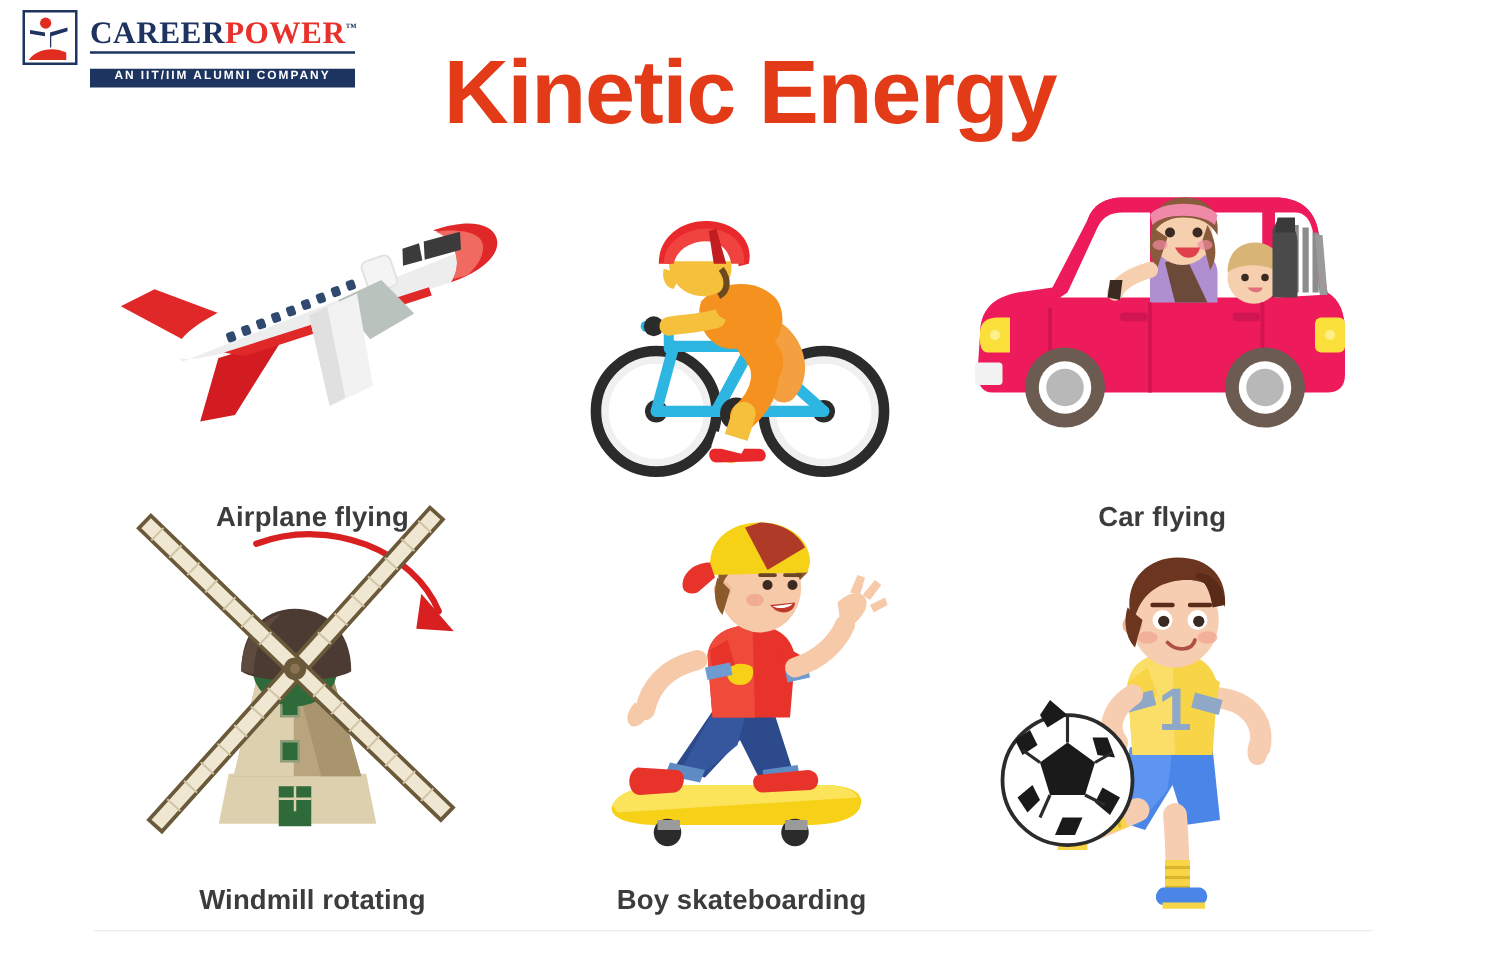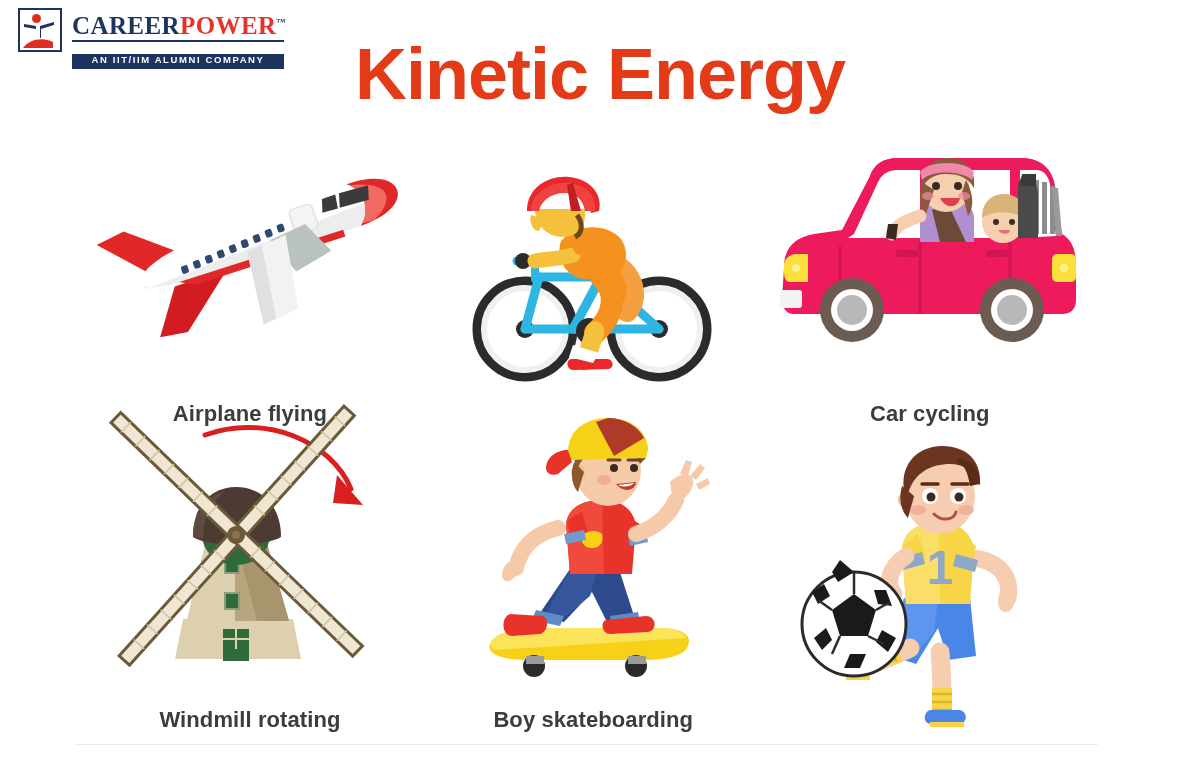--- a/index.html
+++ b/index.html
@@ -272,21 +272,21 @@
         <rect x="10" y="152" width="22" height="18" rx="3" fill="#f2f2f2"></rect>
 
         <circle cx="82" cy="172" r="32" fill="#6b5b50"></circle>
         <circle cx="82" cy="172" r="21" fill="#ffffff"></circle>
         <circle cx="82" cy="172" r="15" fill="#b8b8b8"></circle>
         <circle cx="242" cy="172" r="32" fill="#6b5b50"></circle>
         <circle cx="242" cy="172" r="21" fill="#ffffff"></circle>
         <circle cx="242" cy="172" r="15" fill="#b8b8b8"></circle>
       </svg>
     </div>
-    <div class="caption">Car cycling</div>
+    <div class="caption">Car flying</div>
   </div>
 
   <div class="cell">
     <div class="art">
       <svg width="290" height="280" viewBox="0 0 290 280">
 
         <g>
           <path d="M100 24 C160 2 226 30 246 78" stroke="#d92020" stroke-width="5" fill="none" stroke-linecap="round"></path>
           <path d="M232 64 L258 94 L228 92 Z" fill="#d92020"></path>
         </g>

